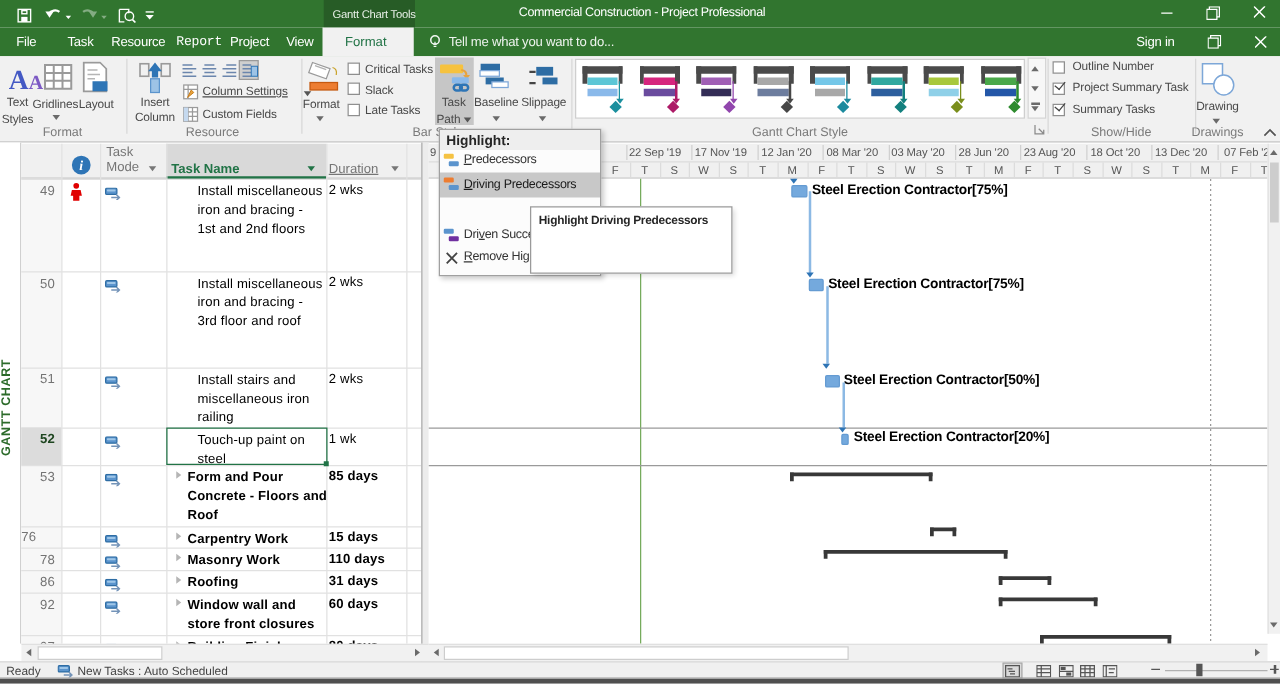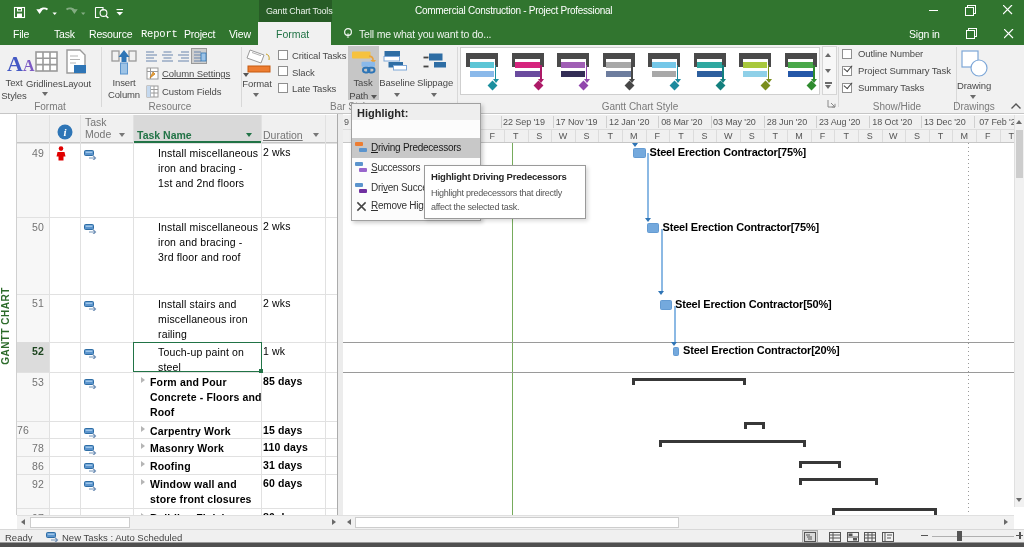--- a/index.html
+++ b/index.html
@@ -619,44 +619,43 @@
 <div class="abs" style="left:932px;top:535.5px;width:82px;height:1px;background:#b0b0b0;"></div>
 <div class="abs" style="left:957px;top:531px;width:5px;height:10px;background:#555;"></div>
 <div class="abs" style="left:1016px;top:534.5px;width:7px;height:1.5px;background:#555;"></div>
 <div class="abs" style="left:1019px;top:531.5px;width:1.5px;height:7.5px;background:#555;"></div>
 <div class="abs" style="left:0;top:543px;width:1024px;height:4px;background:#4f4f4f;"></div>
 <div class="abs" style="left:0;top:542px;width:1024px;height:1px;background:#9a9a9a;"></div>
 
 <div class="abs" style="left:351px;top:102.6px;width:129.5px;height:118.4px;background:#fcfcfc;border:1px solid #a0a0a0;box-shadow:2px 2px 4px rgba(0,0,0,0.2);">
  <div class="abs" style="left:0;top:0;width:100%;height:16px;background:#eeeeee;"></div>
  <div class="abs" style="left:5px;top:3px;font-size:11px;font-weight:bold;color:#262626;">Highlight:</div>
+ <div class="menuitem" style="top:15px;">
+  <div class="micon">
+        <div class="mb1" style="background:#f5c243;"></div>
+        <div class="mb2" style="background:#5b94cd;"></div>
+      </div>
+  <div class="mtxt"><span class="u">P</span>redecessors</div>
+ </div>
  <div class="menuitem" style="top:34.8px;background:#c8c8c8;">
   <div class="micon">
         <div class="mb1" style="background:#ed7d31;"></div>
         <div class="mb2" style="background:#5b94cd;"></div>
       </div>
   <div class="mtxt" style="color:#1a1a1a;"><span class="u">D</span>riving Predecessors</div>
- </div>
- <div class="menuitem" style="top:54.6px;">
-  <div class="micon">
-        <div class="mb1" style="background:#5b94cd;"></div>
-        <div class="mb2" style="background:#9966cc;"></div>
-      </div>
-  <div class="mtxt"><span class="u">S</span>uccessors</div>
  </div>
  <div class="menuitem" style="top:75.4px;">
   <div class="micon">
         <div class="mb1" style="background:#5b94cd;"></div>
         <div class="mb2" style="background:#7030a0;"></div>
       </div>
   <div class="mtxt">Dri<span class="u">v</span>en Successors</div>
  </div>
  <div class="menuitem" style="top:93.2px;">
   <svg class="micon" width="12" height="12" viewBox="0 0 12 12">
         <path d="M1.5 1.5 L10.5 10.5 M10.5 1.5 L1.5 10.5" stroke="#444" stroke-width="1.6"></path>
       </svg>
   <div class="mtxt"><span class="u">R</span>emove Highlighting</div>
  </div>
 </div>
 
 <div class="abs" style="left:424px;top:164.6px;width:162px;height:54px;background:#fff;border:1px solid #9a9a9a;box-shadow:2px 2px 4px rgba(0,0,0,0.15);">
  <div class="abs" style="left:6px;top:5px;font-size:9.5px;letter-spacing:-0.2px;font-weight:bold;color:#262626;white-space:nowrap;">Highlight Driving Predecessors</div>
- <div class="abs" style="left:6px;top:20px;font-size:9px;letter-spacing:-0.25px;color:#555;white-space:nowrap;line-height:14.5px;">Highlight predecessors that directly<br>affect the selected task.</div>
 </div>
 </body></html>

